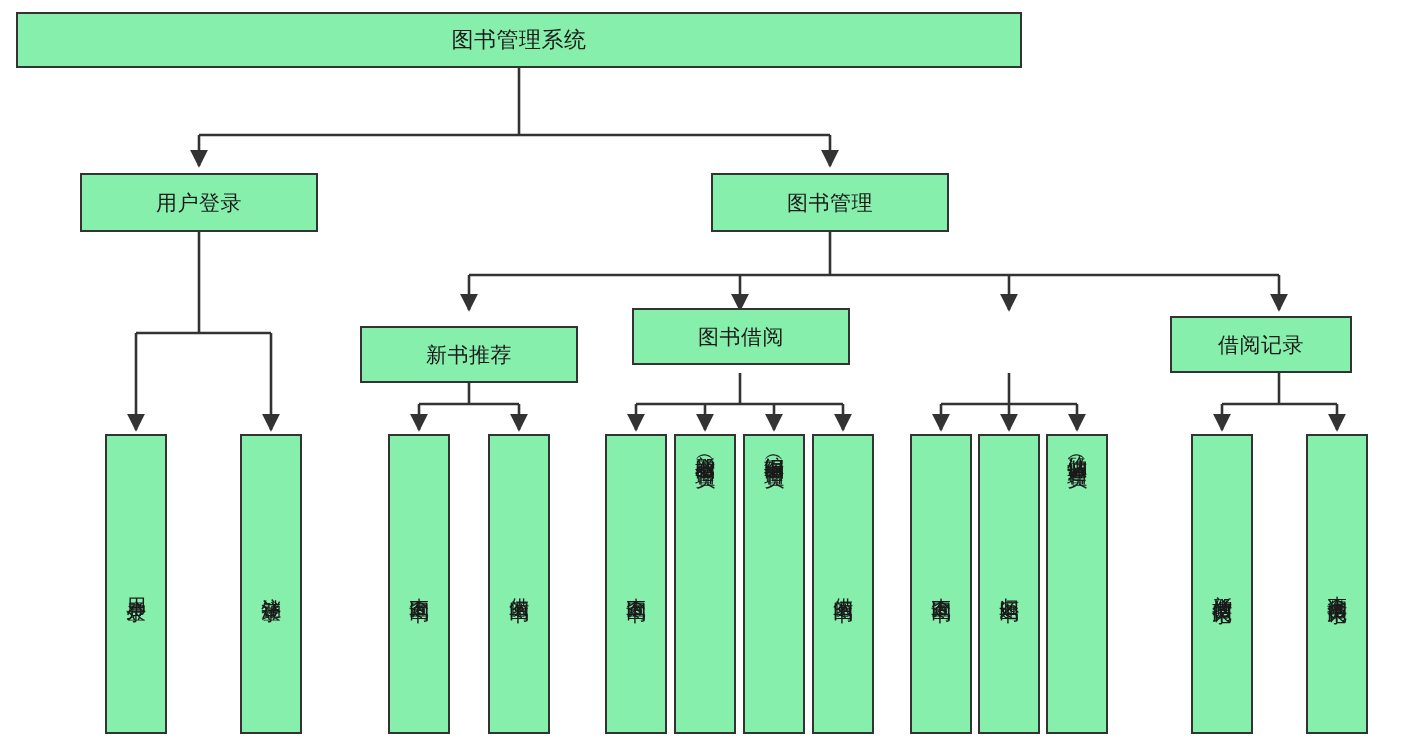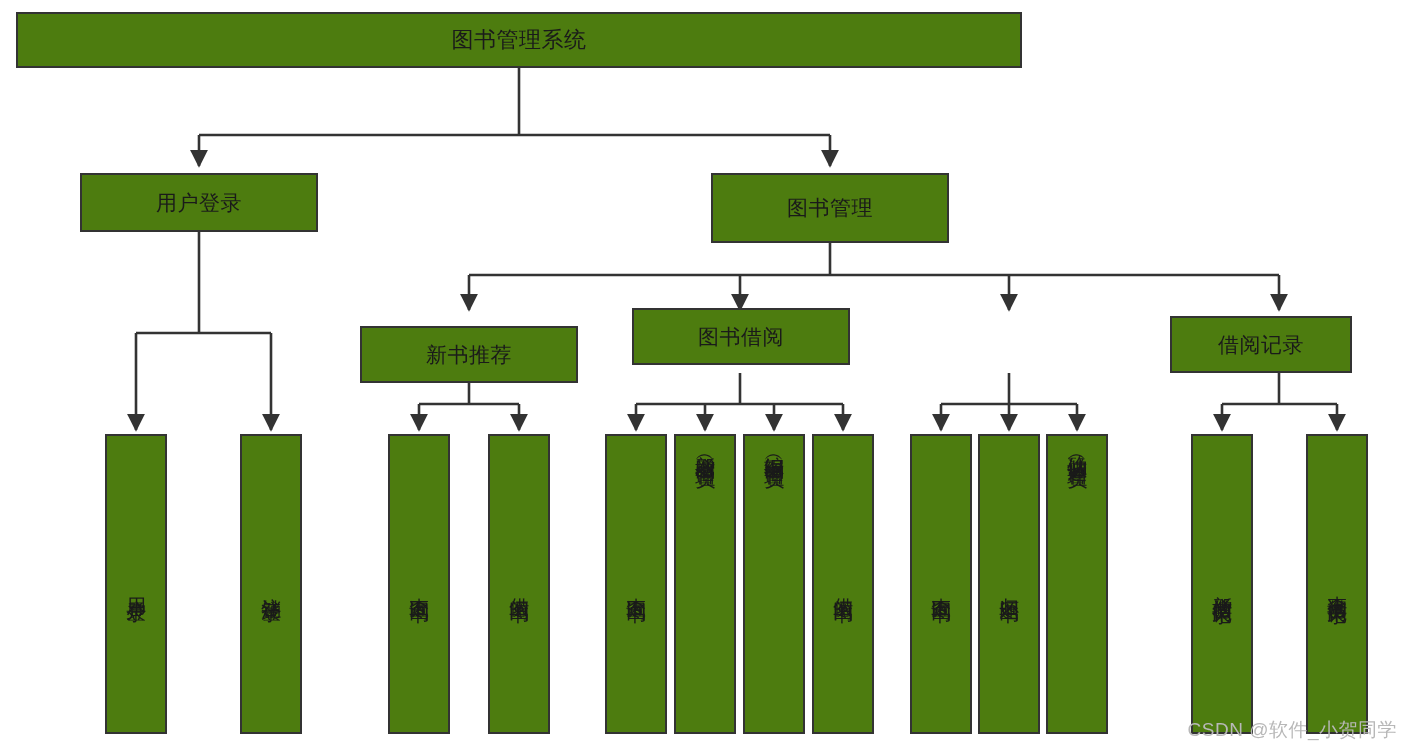--- a/index.html
+++ b/index.html
@@ -22,21 +22,21 @@
     left: 0;
     top: 0;
     width: 1405px;
     height: 747px;
     pointer-events: none;
   }
   .node {
     position: absolute;
     box-sizing: border-box;
     border: 2.5px solid #333333;
-    background: #4d7c0f;
+    background: #86efac;
     display: flex;
     align-items: center;
     justify-content: center;
     color: #1a1a1a;
   }
   .node .label {
     display: block;
     text-align: center;
     letter-spacing: 0.5px;
   }
@@ -131,21 +131,21 @@
   </svg>
 
   <div class="node horizontal root" style="left:16px; top:12px; width:1006px; height:56px;">
     <span class="label">图书管理系统</span>
   </div>
 
   <div class="node horizontal" style="left:80px; top:173px; width:238px; height:59px;">
     <span class="label">用户登录</span>
   </div>
 
-  <div class="node horizontal" style="left:711px; top:173px; width:238px; height:70px;">
+  <div class="node horizontal" style="left:711px; top:173px; width:238px; height:59px;">
     <span class="label">图书管理</span>
   </div>
 
   <div class="node horizontal" style="left:360px; top:316px; width:218px; height:57px;margin-top:10px;">
     <span class="label">新书推荐</span>
   </div>
 
   <div class="node horizontal" style="left:632px; top:308px; width:218px; height:57px;">
     <span class="label">图书借阅</span>
   </div>
@@ -200,15 +200,14 @@
   </div>
 
   <div class="node vertical center-text" style="left:1191px; top:434px; width:62px; height:300px;">
     <span class="label">新增借阅记录</span>
   </div>
 
   <div class="node vertical center-text" style="left:1306px; top:434px; width:62px; height:300px;">
     <span class="label">查询借阅记录</span>
   </div>
 
-  <div id="watermark">CSDN @软件_小贺同学</div>
 
 </div>
 
 </body></html>

